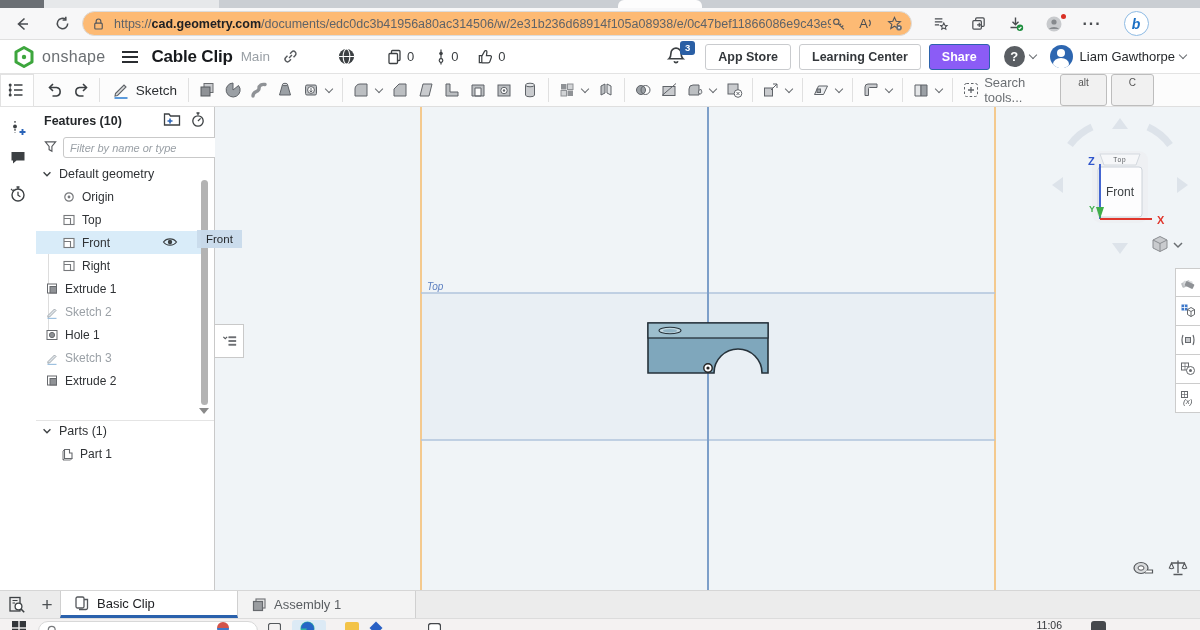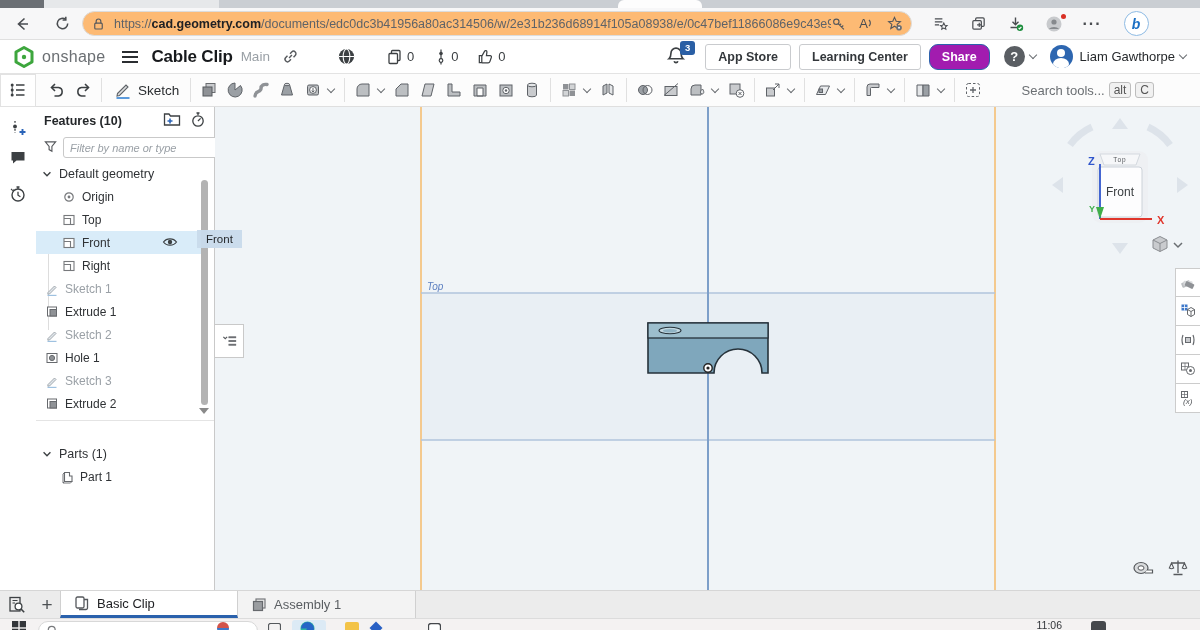--- a/index.html
+++ b/index.html
@@ -24,38 +24,38 @@
 
   
   .osheader { top:40px; left:0; width:1200px; height:34px; background:#fff; border-bottom:1px solid #e3e3e3; display:flex; align-items:center; }
   .brand-txt { font-size:16px; color:#6b6f73; margin-left:6px; letter-spacing:0.3px; }
   .hamb { margin-left:14px; width:20px; }
   .doc-title { font-size:17px; font-weight:700; color:#17191c; margin-left:12px; letter-spacing:-0.2px; }
   .ws-name { font-size:13.5px; color:#9aa0a6; margin-left:8px; }
   .hicon { display:flex; align-items:center; justify-content:center; }
   .cnt { font-size:13px; color:#3c4043; margin-left:3px; }
   .hdr-btn { height:26px; border:1px solid #c9cbce; border-radius:3px; background:#fff; color:#33373b; font-size:12.5px; font-weight:700; padding:0 12px; display:flex; align-items:center; margin-left:8px; }
-  .hdr-btn.primary { background:#a21caf; border-color:#2c63ac; color:#fff;border-radius:9px; }
+  .hdr-btn.primary { background:#8b5cf6; border-color:#2c63ac; color:#fff; }
   .bell-wrap { position:relative; margin-left:auto; width:24px; height:24px; }
   .badge { position:absolute; top:-4px; right:-6px; min-width:15px; height:14px; background:#2a5fa5; color:#fff; font-size:9.5px; font-weight:700; border-radius:3px; display:flex; align-items:center; justify-content:center; padding:0 2px; }
   .help-circle { width:21px; height:21px; border-radius:50%; background:#5a5e63; color:#fff; font-size:13px; font-weight:700; display:flex; align-items:center; justify-content:center; margin-left:14px; }
   .avatar { width:23px; height:23px; border-radius:50%; background:#2d66b0; margin-left:12px; position:relative; overflow:hidden; }
   .avatar::before { content:""; position:absolute; left:7.5px; top:4px; width:8px; height:8px; border-radius:50%; background:#fff; }
   .avatar::after { content:""; position:absolute; left:3.5px; top:13px; width:16px; height:12px; border-radius:50%; background:#fff; }
   .user-name { font-size:13px; color:#26292c; margin-left:7px; }
   .caret { display:inline-block; width:6px; height:6px; border-right:1.5px solid #6a6e72; border-bottom:1.5px solid #6a6e72; transform:rotate(45deg); margin:-3px 2px 0 5px; }
 
   
   .ostoolbar { top:74px; left:0; width:1200px; height:33px; background:#fcfcfc; border-bottom:1px solid #dfdfdf; display:flex; align-items:center; }
   .ftoggle { width:36px; height:33px; border-right:1px solid #e2e2e2; border-bottom:1px solid #fcfcfc; display:flex; align-items:center; justify-content:center; background:#fff; outline:1px solid #e2e2e2; outline-offset:-1px; }
   .tbtn { height:26px; padding:0 3px; display:flex; align-items:center; justify-content:center; border-radius:2px; flex:0 0 auto; }
   .tdiv { width:1px; height:24px; background:#e0e0e0; margin:0 5px; flex:0 0 auto; }
   .sketch-btn { display:flex; align-items:center; font-size:13.5px; color:#2b2e31; padding:0 6px; }
   .search-tools { margin-left:auto; margin-right:46px; display:flex; align-items:center; font-size:13px; color:#6b6f73; }
-  .kbd { border:1px solid #bdbdbd; border-radius:3px; background:#f1f1f1; font-size:12px; color:#555; padding:0 4px; height:16px; line-height:15px; margin-left:4px; }
+  .kbd { border:1px solid #bdbdbd; border-radius:3px; background:#f1f1f1; font-size:10px; color:#555; padding:0 17px; height:32px; line-height:15px; margin-left:4px; }
 
   
   .leftrail { top:107px; left:0; width:36px; height:483px; background:#fff; }
   .railbtn { width:36px; height:30px; display:flex; align-items:center; justify-content:center; }
 
   
   .fpanel { top:107px; left:36px; width:179px; height:483px; background:#fff; border-right:1px solid #c9c9c9; font-size:12px; }
   .fp-header { height:28px; display:flex; align-items:center; padding:0 8px;justify-content:space-between; }
   .fp-title { font-size:12.5px; font-weight:700; color:#24272a; }
   .fp-hicons { margin-left:auto; display:flex; gap:9px; }
@@ -520,27 +520,20 @@
               <path d="M1.5 7 C4.5 2.8 11.5 2.8 14.5 7 C11.5 11.2 4.5 11.2 1.5 7 Z" fill="none" stroke="#3c4043" stroke-width="1.2"></path>
               <circle cx="8" cy="7" r="2.2" fill="#3c4043"></circle>
             </svg></span>
       </div>
       <div class="trow geo">
         <svg width="14" height="14" viewBox="0 0 14 14">
             <rect x="2" y="2.5" width="10" height="9" fill="#fff" stroke="#77797c" stroke-width="1.1"></rect>
             <path d="M2 5.5 h6.5 V11.5" fill="none" stroke="#77797c" stroke-width="1.1"></path>
           </svg>
         <span class="lbl">Right</span>
-      </div>
-      <div class="trow feat muted">
-        <svg width="14" height="14" viewBox="0 0 14 14">
-            <path d="M3 10.5 L9.5 4 L11 5.5 L4.5 12 L2.8 12.2 Z" fill="#dfe5ea" stroke="#9aa0a6" stroke-width="0.9"></path>
-            <path d="M2.5 13.5 H11.5" stroke="#9ec1e0" stroke-width="1.4"></path>
-          </svg>
-        <span class="lbl">Sketch 1</span>
       </div>
       <div class="trow feat">
         <svg width="14" height="14" viewBox="0 0 14 14">
             <rect x="2.5" y="2" width="9" height="9" fill="#fff" stroke="#66696d" stroke-width="1"></rect>
             <rect x="5" y="4.5" width="6.5" height="6.5" fill="#8f9296" stroke="#66696d" stroke-width="1"></rect>
           </svg>
         <span class="lbl">Extrude 1</span>
       </div>
       <div class="trow feat muted">
         <svg width="14" height="14" viewBox="0 0 14 14">

